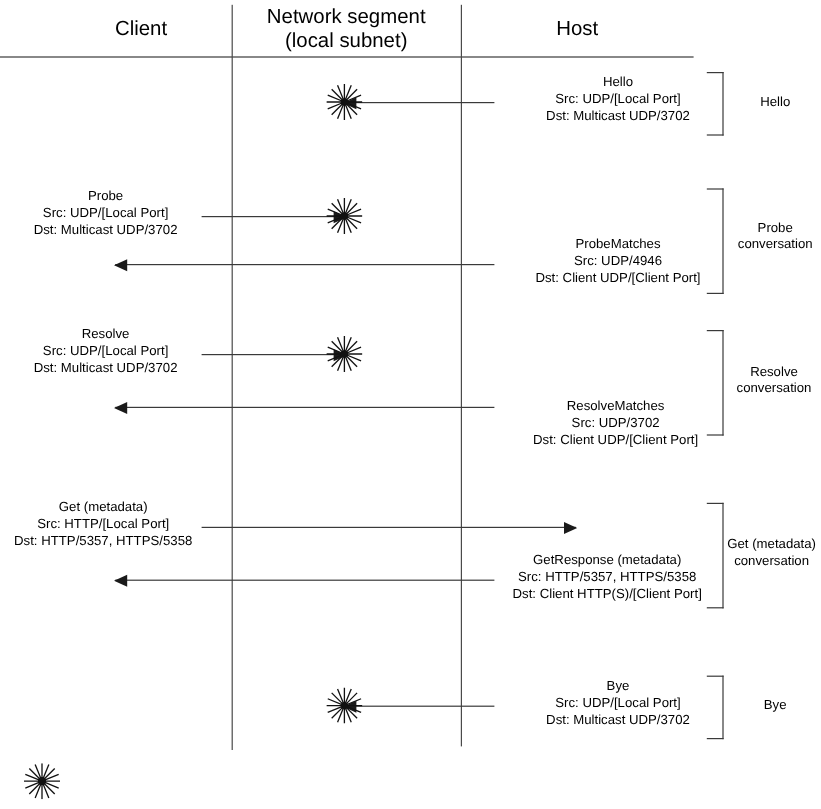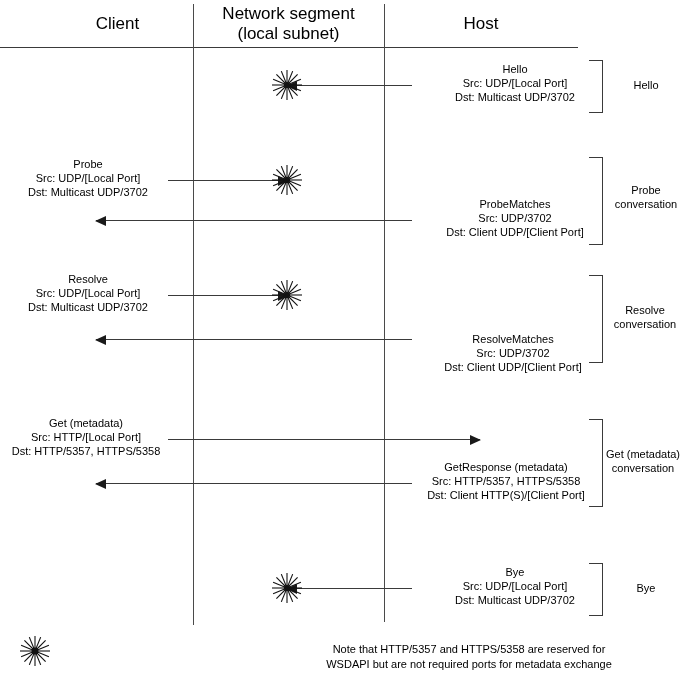--- a/index.html
+++ b/index.html
@@ -197,21 +197,21 @@
     </svg>
   </div>
   <div class="msg-label" style="left:10px; top:157px; width:156px;">Probe
 Src: UDP/[Local Port]
 Dst: Multicast UDP/3702</div>
 
   <div class="arrow to-left" style="left:96px; top:220px; width:316px;">
     <span class="head"></span>
   </div>
   <div class="msg-label" style="left:415px; top:197px; width:200px;">ProbeMatches
-Src: UDP/3702
+Src: UDP/4946
 Dst: Client UDP/[Client Port]</div>
   <div class="bracket" style="left:589px; top:157px; height:86px;"></div>
   <div class="bracket-label" style="left:608px; top:183px; width:76px;">Probe
 conversation</div>
 
   <div class="arrow to-right" style="left:168px; top:295px; width:120px;">
     <span class="head"></span>
   </div>
   <div class="starburst" style="left:272px; top:280px;">
     <svg width="30" height="30" viewBox="0 0 30 30">
@@ -316,16 +316,14 @@
           <line x1="15" y1="15" x2="1.1" y2="9.3"></line>
         <line x1="15" y1="15" x2="9.3" y2="1.1"></line>
           <line x1="15" y1="15" x2="20.7" y2="28.9"></line>
         <line x1="15" y1="15" x2="1.1" y2="20.7"></line>
           <line x1="15" y1="15" x2="28.9" y2="9.3"></line>
       </g>
       <circle cx="15" cy="15" r="3.4" fill="#111"></circle>
     </svg>
   </div>
 
-  <div id="footnote">Note that HTTP/5357 and HTTPS/5358 are reserved for
-WSDAPI but are not required ports for metadata exchange</div>
 
 </div>
 
 </body></html>

